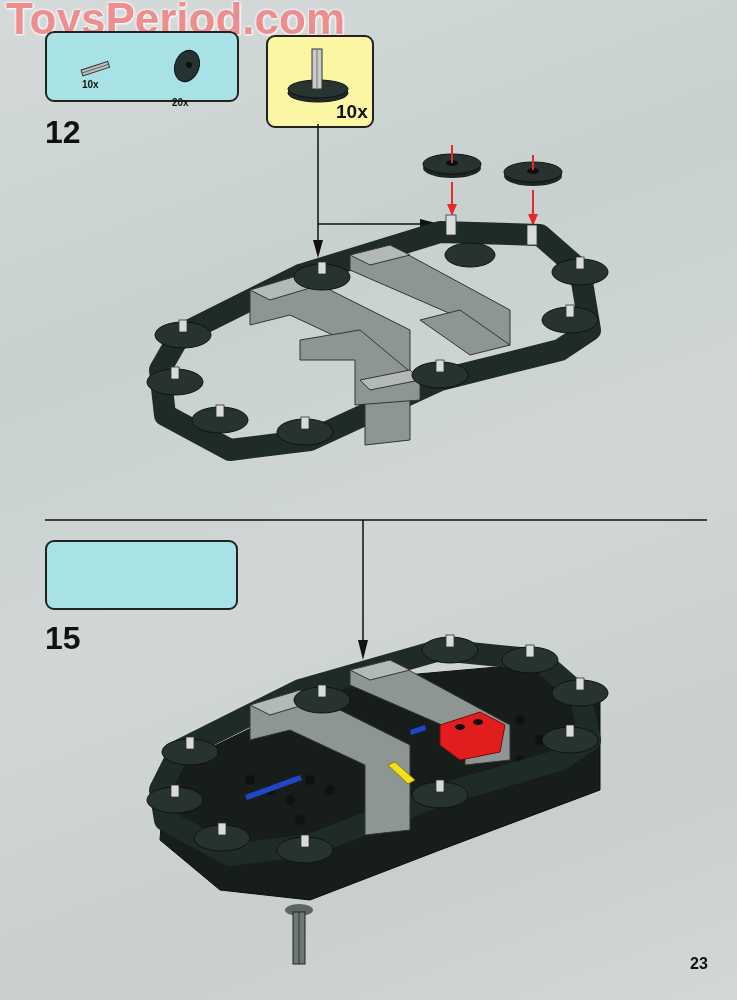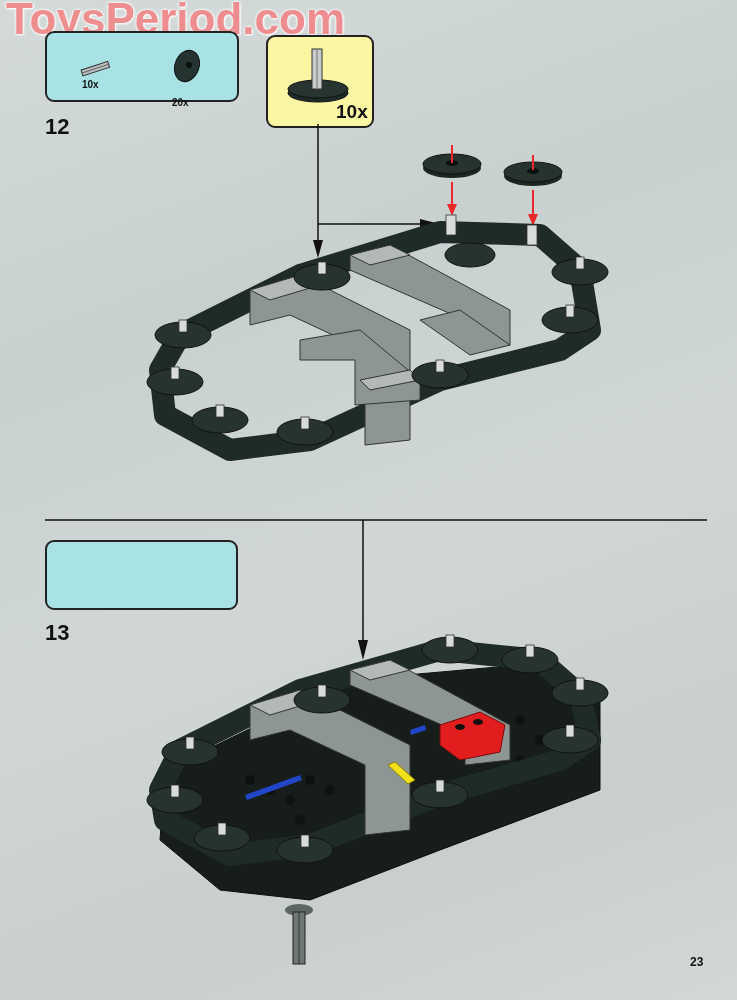--- a/index.html
+++ b/index.html
@@ -15,22 +15,22 @@
     text-shadow: 0 0 3px #fff, 0 0 3px #fff, 1px 1px 2px rgba(255,255,255,0.9);
     opacity:0.95;
   }
   .parts-box {
     background:#a8e2e5; border:2px solid #222; border-radius:9px;
   }
   .callout-box {
     background:#fbf6a3; border:2px solid #222; border-radius:9px;
   }
   .qty { font-size:10px; color:#111; font-weight:bold; }
-  .step-num { font-size:22px; font-weight:bold; color:#111; }
-  .page-num { font-size:12px; font-weight:bold; color:#111; }
+  .step-num { font-size:32px; font-weight:bold; color:#111; }
+  .page-num { font-size:16px; font-weight:bold; color:#111; }
   .callout-qty { font-size:19px; font-weight:bold; color:#111; }
   svg { position:absolute; left:0; top:0; }
 </style>
 </head>
 <body>
 
 <div class="abs watermark">ToysPeriod.com</div>
 
 <div class="abs parts-box" style="left:45px;top:31px;width:190px;height:67px;">
   <svg width="190" height="67">
@@ -51,21 +51,21 @@
   <svg width="104" height="89">
     <ellipse cx="50" cy="56" rx="30" ry="9" fill="#1f2b28" stroke="#111"></ellipse>
     <ellipse cx="50" cy="52" rx="30" ry="9" fill="#27342f" stroke="#111"></ellipse>
     <rect x="44" y="12" width="10" height="40" fill="#c8cccb" stroke="#333"></rect>
     <line x1="49" y1="12" x2="49" y2="52" stroke="#777" stroke-width="1"></line>
   </svg>
   <span class="abs callout-qty" style="left:68px;top:64px;">10x</span>
 </div>
 
 <div class="abs step-num" style="left:45px;top:114px;">12</div>
-<div class="abs step-num" style="left:45px;top:620px;">13</div>
+<div class="abs step-num" style="left:45px;top:620px;">15</div>
 
 <div class="abs parts-box" style="left:45px;top:540px;width:189px;height:66px;"></div>
 
 <svg width="737" height="1000">
 
   <line x1="318" y1="124" x2="318" y2="250" stroke="#111" stroke-width="1.5"></line>
   <polygon points="313,240 323,240 318,258" fill="#111"></polygon>
   <line x1="318" y1="224" x2="430" y2="224" stroke="#111" stroke-width="1.5"></line>
   <polygon points="420,219 420,229 440,224" fill="#111"></polygon>
 

